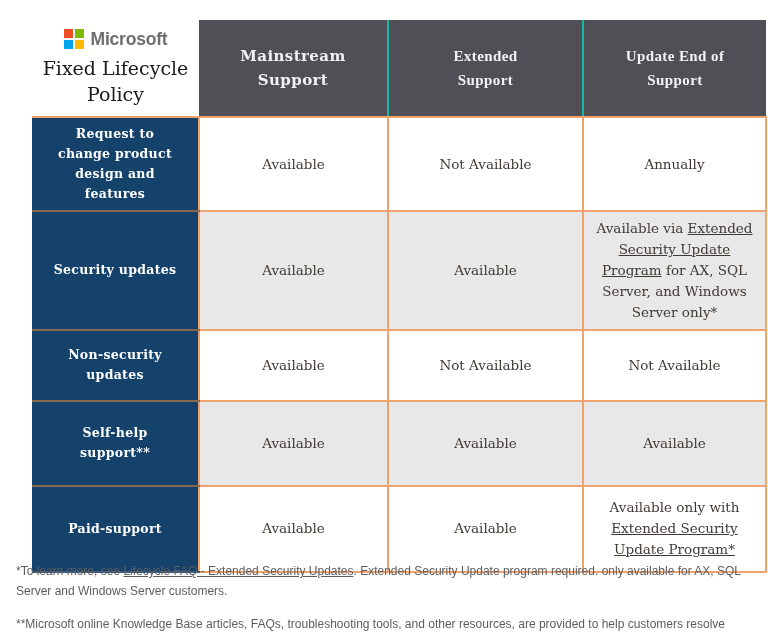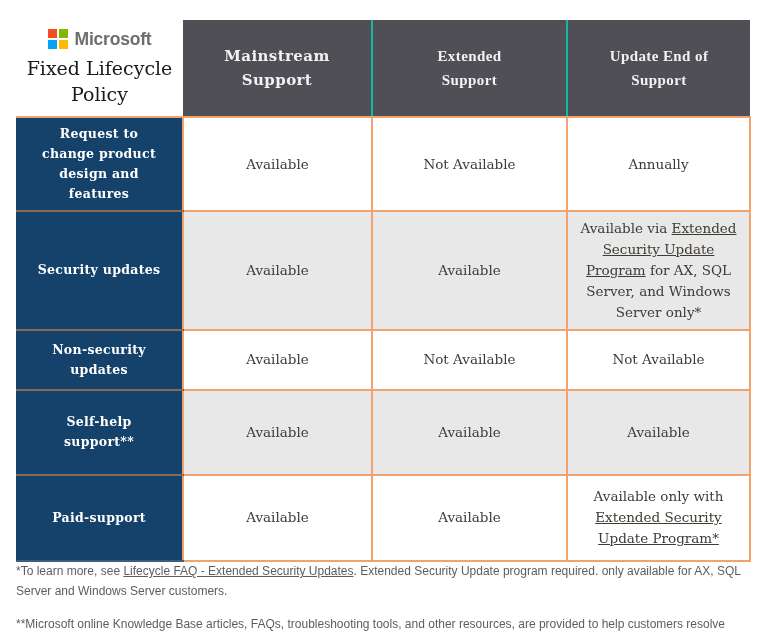--- a/index.html
+++ b/index.html
@@ -2,35 +2,35 @@
 <html><head>
 <meta charset="utf-8">
 <style>
   html,body{margin:0;padding:0;background:#ffffff;}
   .canvas{
     position:relative;width:768px;height:638px;background:#ffffff;
     font-family:"DejaVu Serif", serif;color:#403a34;overflow:hidden;
   }
   table.policy{
     border-collapse:collapse;table-layout:fixed;
-    position:absolute;left:16px;top:20px;width:734px;
+    position:absolute;left:32px;top:20px;width:734px;
   }
   
   thead tr{height:97px;}
   td.logo-cell{background:#ffffff;border:none;vertical-align:middle;text-align:center;padding:0 4px;}
   th.col-head{
     background:#4f4f55;color:#f2f2f2;font-size:15px;font-weight:bold;
     letter-spacing:.4px;line-height:1.6;text-align:center;vertical-align:middle;
     padding:8px 36px;border:none;border-bottom:2px solid #f0a36c;
   }
   th.col-head + th.col-head{border-left:2px solid #14b8a6;font-family:Liberation Serif, serif;}
   
   tbody tr:nth-child(1){height:87px;padding-left:34px;}
   tbody tr:nth-child(2){height:94px;}
-  tbody tr:nth-child(3){height:60px;}
+  tbody tr:nth-child(3){height:71px;}
   tbody tr:nth-child(4){height:85px;}
   tbody tr:nth-child(5){height:86px;}
   tbody th.row-head{
     background:#15426b;color:#ffffff;font-size:12.5px;font-weight:bold;
     letter-spacing:.3px;line-height:1.6;text-align:center;vertical-align:middle;
     padding:6px 20px;border:2px solid #f0a36c;border-left:none;
     border-bottom:2px solid #8a6a4f;
   }
   tbody tr:last-child th.row-head{border-bottom-color:#3f5d7a;margin-left:18px;}
   tbody td.cell{

